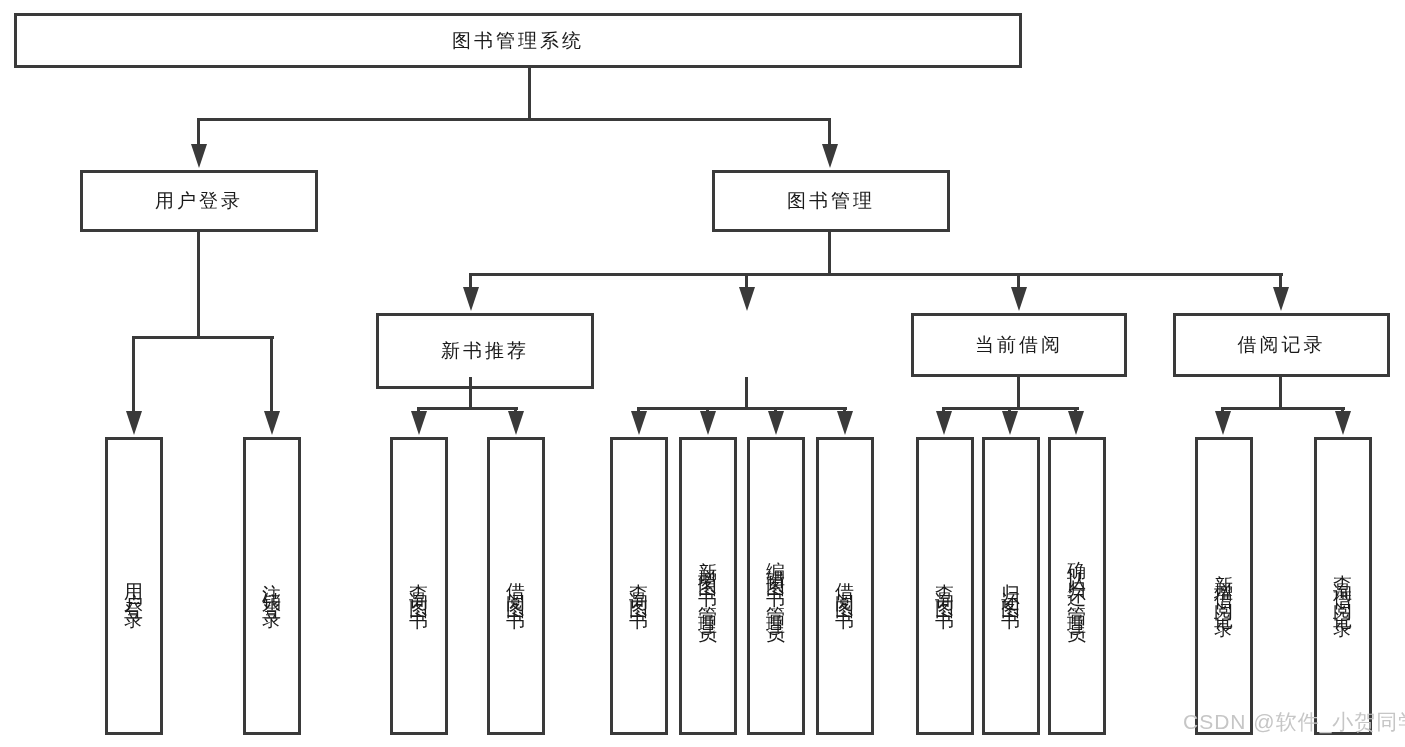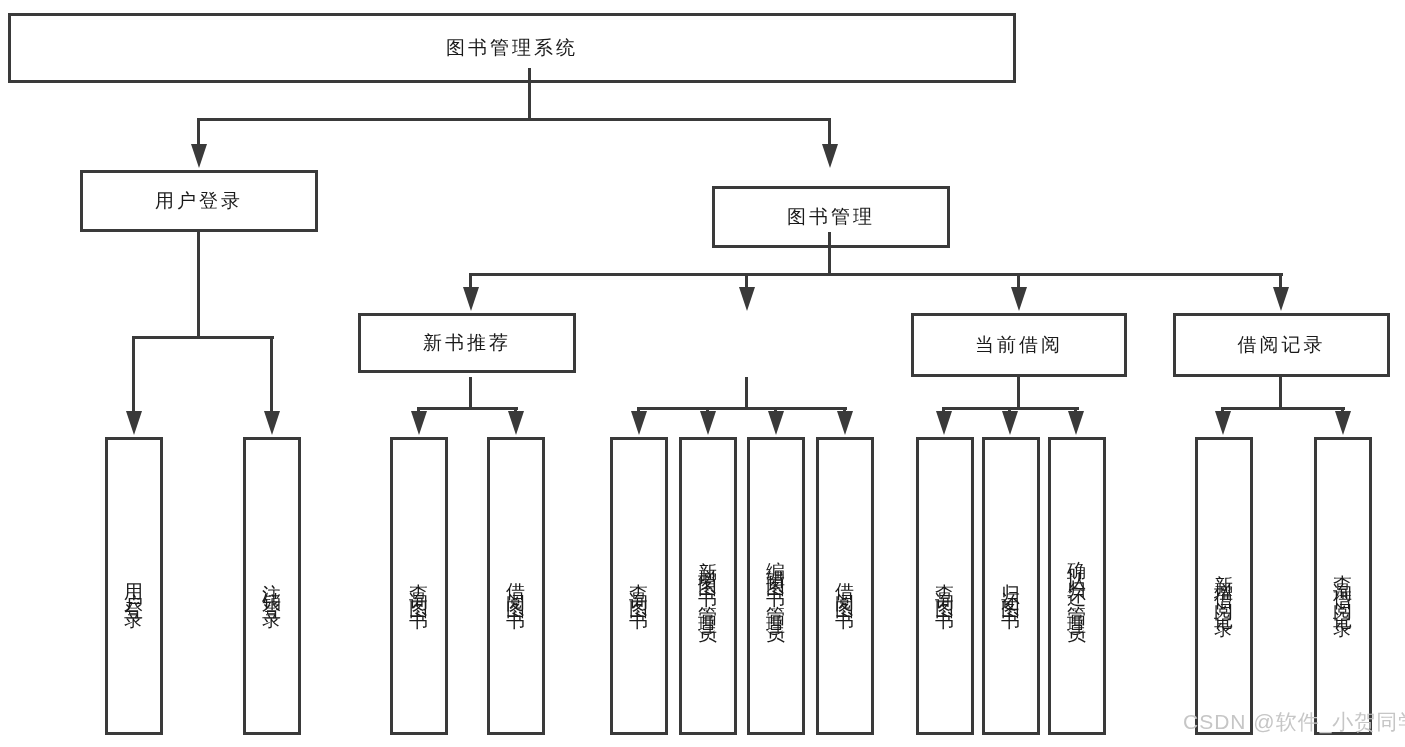--- a/index.html
+++ b/index.html
@@ -27,51 +27,51 @@
   .watermark{
     position:absolute;left:1183px;top:708px;font-size:21px;color:#c6c6c6;
     letter-spacing:1px;white-space:nowrap;z-index:10;
   }
 </style>
 </head>
 <body>
 
 <div class="stage">
 
-  <div class="node hnode" style="left:8px;top:13px;width:1008px;height:70px">图书管理系统</div>
+  <div class="node hnode" style="left:14px;top:13px;width:1008px;height:55px">图书管理系统</div>
 
   <div class="vline" style="left:528px;top:68px;height:52px"></div>
   <div class="hline" style="left:197px;top:118px;width:634px"></div>
   <div class="vline" style="left:197px;top:118px;height:28px"></div>
   <div class="arrow" style="left:191px;top:144px"></div>
   <div class="vline" style="left:828px;top:118px;height:28px"></div>
   <div class="arrow" style="left:822px;top:144px"></div>
 
   <div class="node hnode" style="left:80px;top:170px;width:238px;height:62px">用户登录</div>
-  <div class="node hnode" style="left:712px;top:186px;width:238px;height:62px">图书管理</div>
+  <div class="node hnode" style="left:712px;top:170px;width:238px;height:62px">图书管理</div>
 
   <div class="vline" style="left:197px;top:232px;height:107px"></div>
   <div class="hline" style="left:132px;top:336px;width:142px"></div>
   <div class="vline" style="left:132px;top:336px;height:75px"></div>
   <div class="arrow" style="left:126px;top:411px"></div>
   <div class="vline" style="left:270px;top:336px;height:75px"></div>
   <div class="arrow" style="left:264px;top:411px"></div>
 
   <div class="vline" style="left:828px;top:232px;height:44px"></div>
   <div class="hline" style="left:469px;top:273px;width:814px"></div>
   <div class="vline" style="left:469px;top:273px;height:17px"></div>
   <div class="arrow" style="left:463px;top:287px"></div>
   <div class="vline" style="left:745px;top:273px;height:17px"></div>
   <div class="arrow" style="left:739px;top:287px"></div>
   <div class="vline" style="left:1017px;top:273px;height:17px"></div>
   <div class="arrow" style="left:1011px;top:287px"></div>
   <div class="vline" style="left:1279px;top:273px;height:17px"></div>
   <div class="arrow" style="left:1273px;top:287px"></div>
 
-  <div class="node hnode" style="left:358px;top:313px;width:218px;height:60px">新书推荐</div>
+  <div class="node hnode" style="left:376px;top:313px;width:218px;height:76px">新书推荐</div>
   <div class="node hnode" style="left:911px;top:313px;width:216px;height:64px">当前借阅</div>
   <div class="node hnode" style="left:1173px;top:313px;width:217px;height:64px">借阅记录</div>
 
   <div class="vline" style="left:469px;top:377px;height:32px"></div>
   <div class="hline" style="left:417px;top:407px;width:101px"></div>
   <div class="vline" style="left:417px;top:407px;height:7px"></div>
   <div class="arrow" style="left:411px;top:411px"></div>
   <div class="vline" style="left:514px;top:407px;height:7px"></div>
   <div class="arrow" style="left:508px;top:411px"></div>
 

